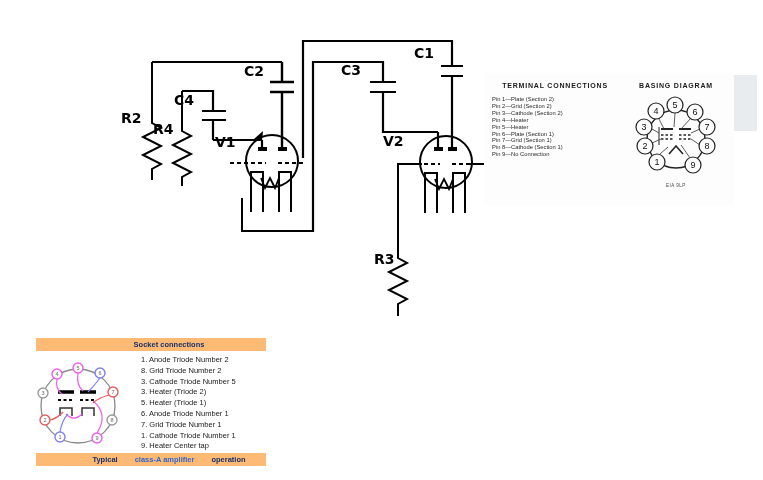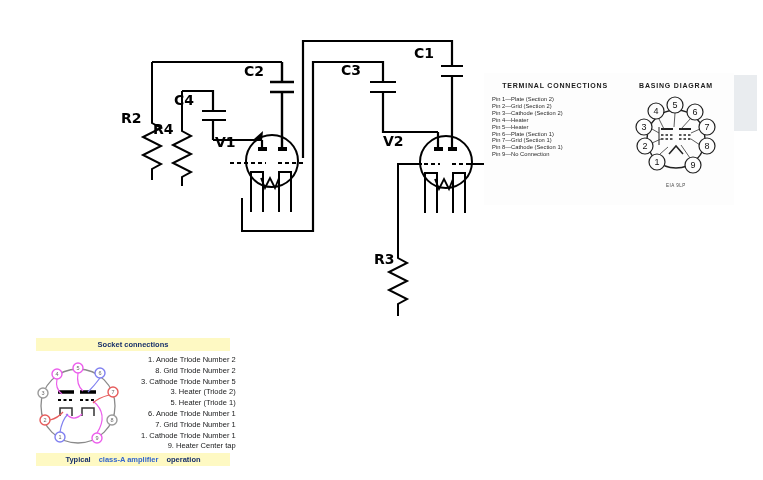--- a/index.html
+++ b/index.html
@@ -26,28 +26,28 @@
   #ds-title-basing{left:140px;top:9px;width:104px;}
   #ds-pins{position:absolute;left:8px;top:23px;font:400 5.8px "Liberation Sans",sans-serif;
     line-height:6.9px;color:#2a2a2a;white-space:nowrap;}
   #basing-svg{position:absolute;left:140px;top:20px;}
   #basing-caption{position:absolute;left:162px;top:110px;width:60px;text-align:center;
     font:400 4.5px "Liberation Sans",sans-serif;color:#444;letter-spacing:.5px;}
 
   
   #socket-panel{position:absolute;left:36px;top:338px;width:194px;height:128px;
     background:#fff;z-index:3;font-family:"Liberation Sans",sans-serif;}
-  .bar{position:absolute;left:0;width:194px;height:13px;background:#fef9c3;
+  .bar{position:absolute;left:0;width:194px;height:13px;background:#fdba74;
     display:flex;align-items:center;justify-content:center;
-    font:700 7.5px "Liberation Sans",sans-serif;color:#17306b;white-space:nowrap;}
+    font:700 7.5px "Liberation Sans",sans-serif;color:#17306b;white-space:nowrap;padding-left:36px;}
   #socket-header{top:0;}
-  #socket-footer{top:115px;gap:8px;}
+  #socket-footer{top:115px;gap:17px;}
   #socket-footer .link{color:#3366cc;font-weight:700;cursor:pointer;}
   #socket-list{position:absolute;left:105px;top:17px;
-    font:400 7.5px "Liberation Sans",sans-serif;line-height:10.8px;color:#202122;white-space:nowrap;text-align:right;}
+    font:400 7.5px "Liberation Sans",sans-serif;line-height:10.8px;color:#202122;white-space:nowrap;}
   #socket-svg{position:absolute;left:0;top:16px;}
   .pin-num{font:400 5.5px "Liberation Sans",sans-serif;fill:#666;}
   .basing-num{font:400 9px "Liberation Sans",sans-serif;fill:#111;}
 </style>
 </head>
 <body>
 
 <svg id="schematic" width="763" height="480" viewBox="0 0 763 480">
   <g stroke="#000" stroke-width="2" fill="none">
 

